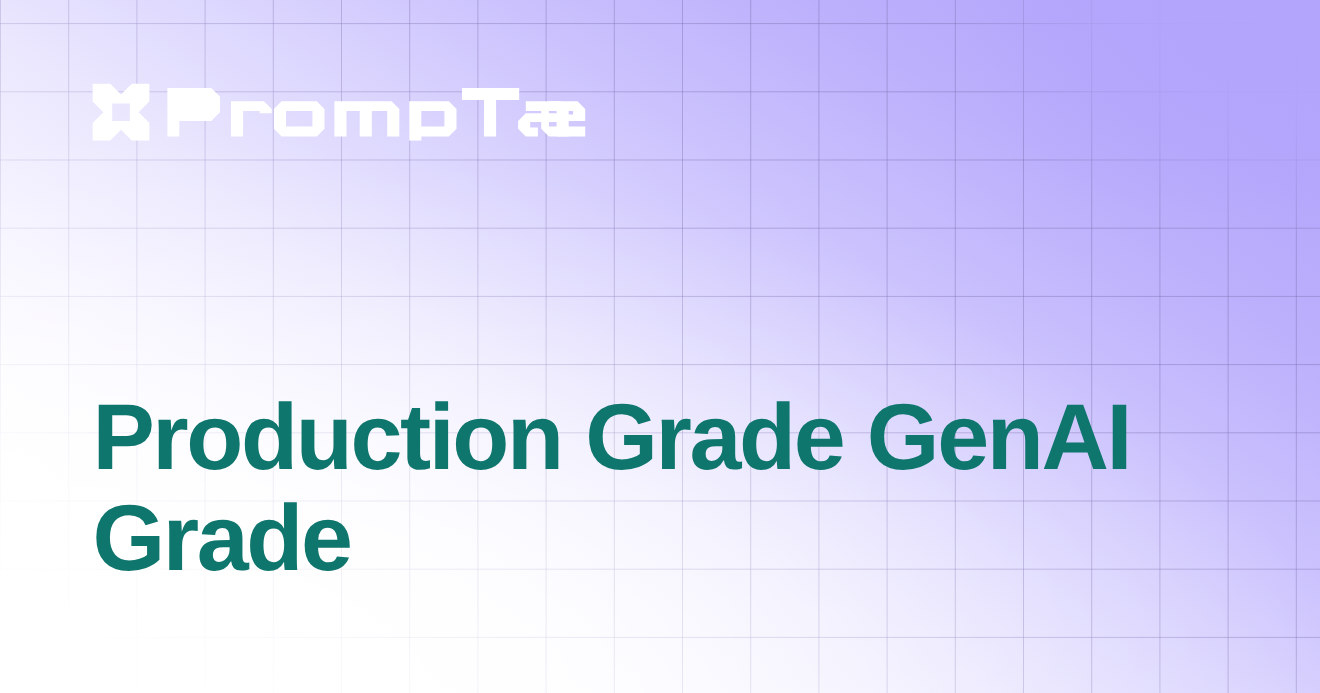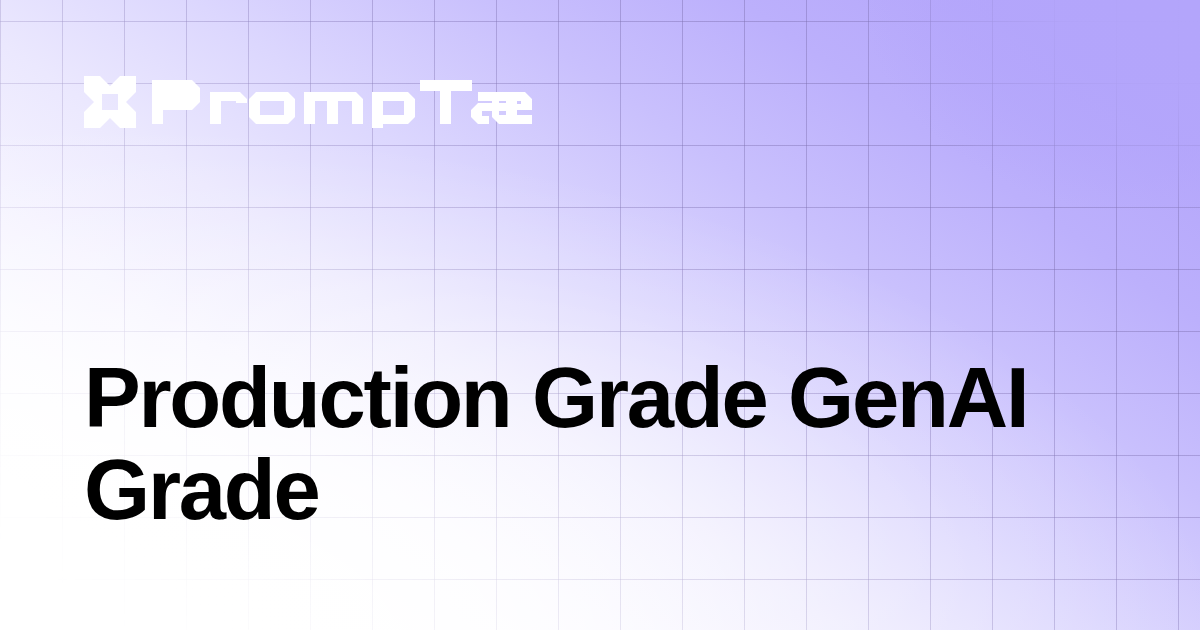--- a/index.html
+++ b/index.html
@@ -126,21 +126,21 @@
   
   .headline {
     position:absolute;
     left:84px;
     top:352px;
     width:1035px;
     font-size:85px;
     line-height:92px;
     font-weight:700;
     letter-spacing:-2.2px;
-    color:#000000;
+    color:#0f766e;
   }
   .headline .hl-line { display:block; white-space:nowrap; }
 </style>
 </head>
 <body>
 
 <div class="card">
 
   <div class="bg-gradient"></div>
   <div class="bg-wash"></div>

